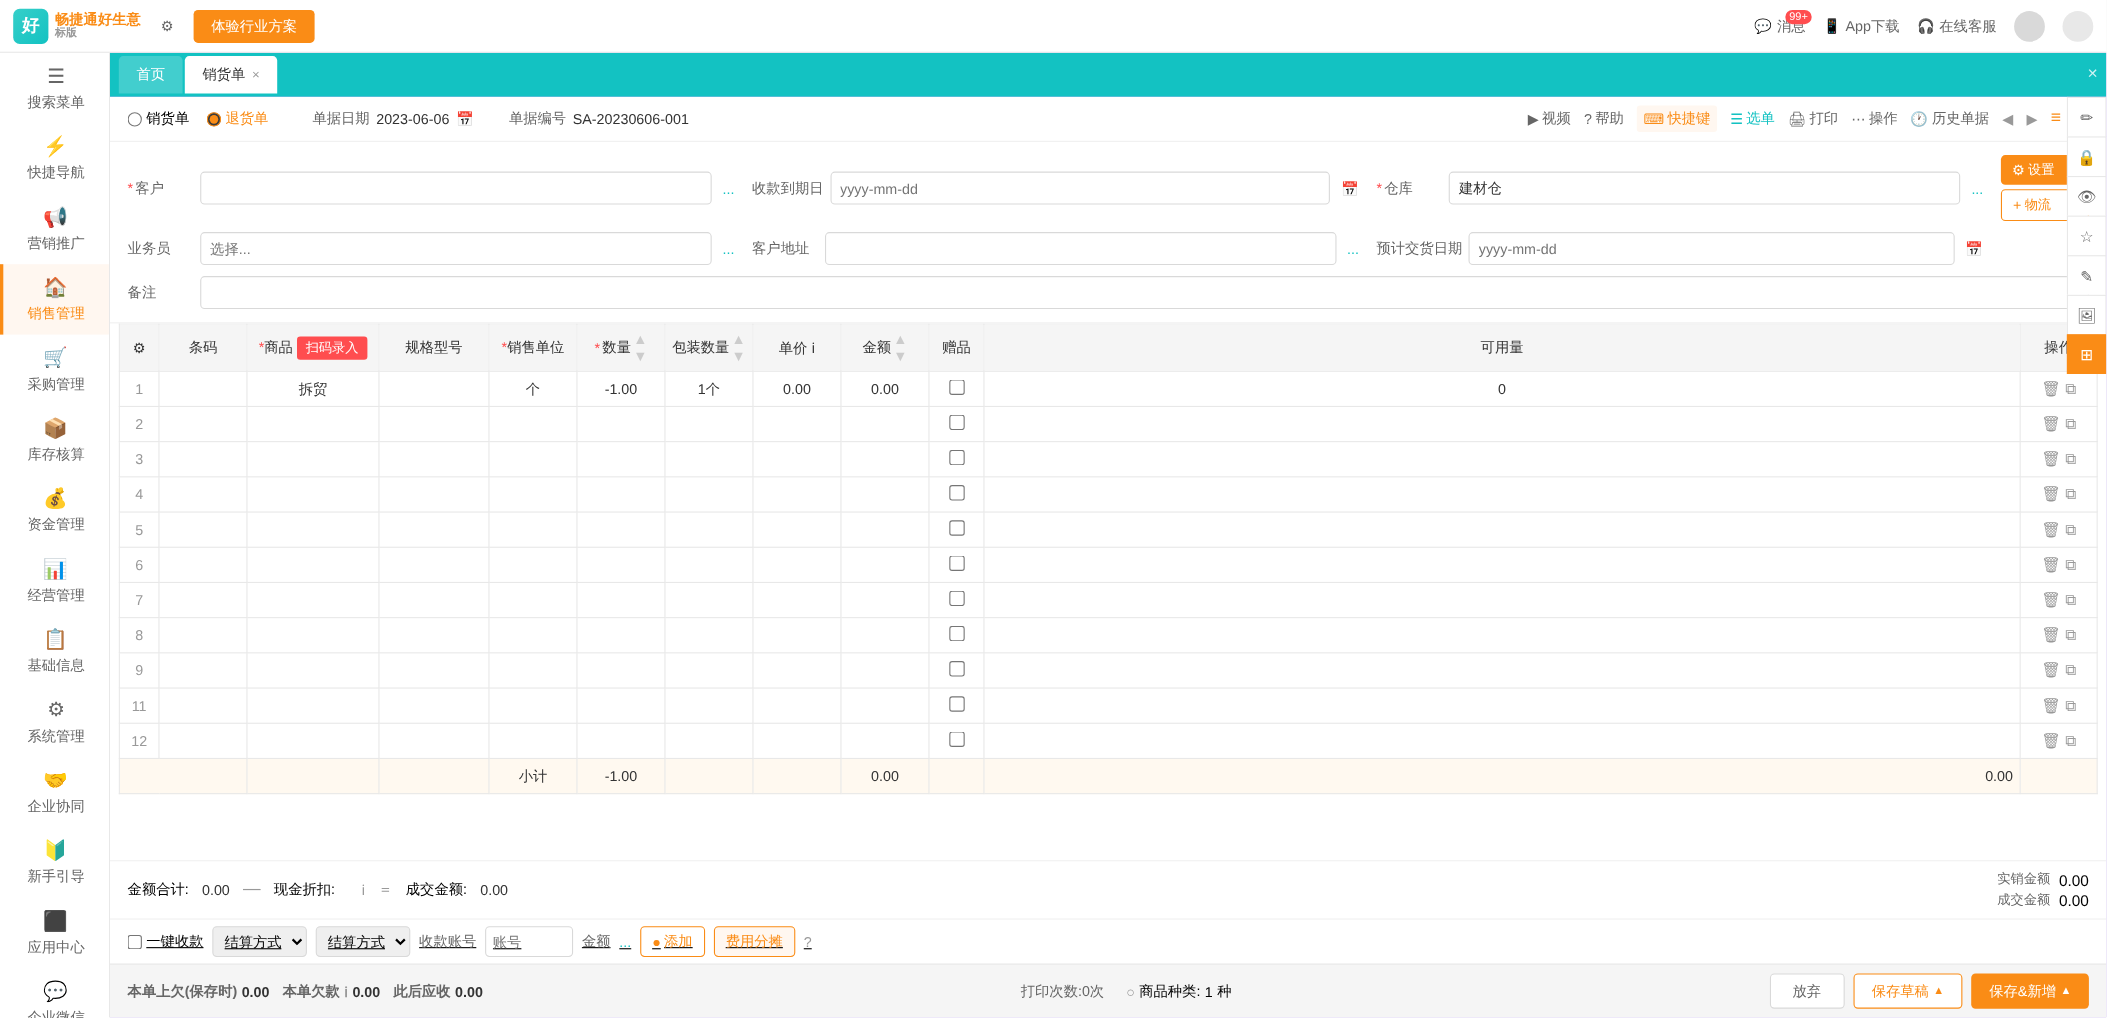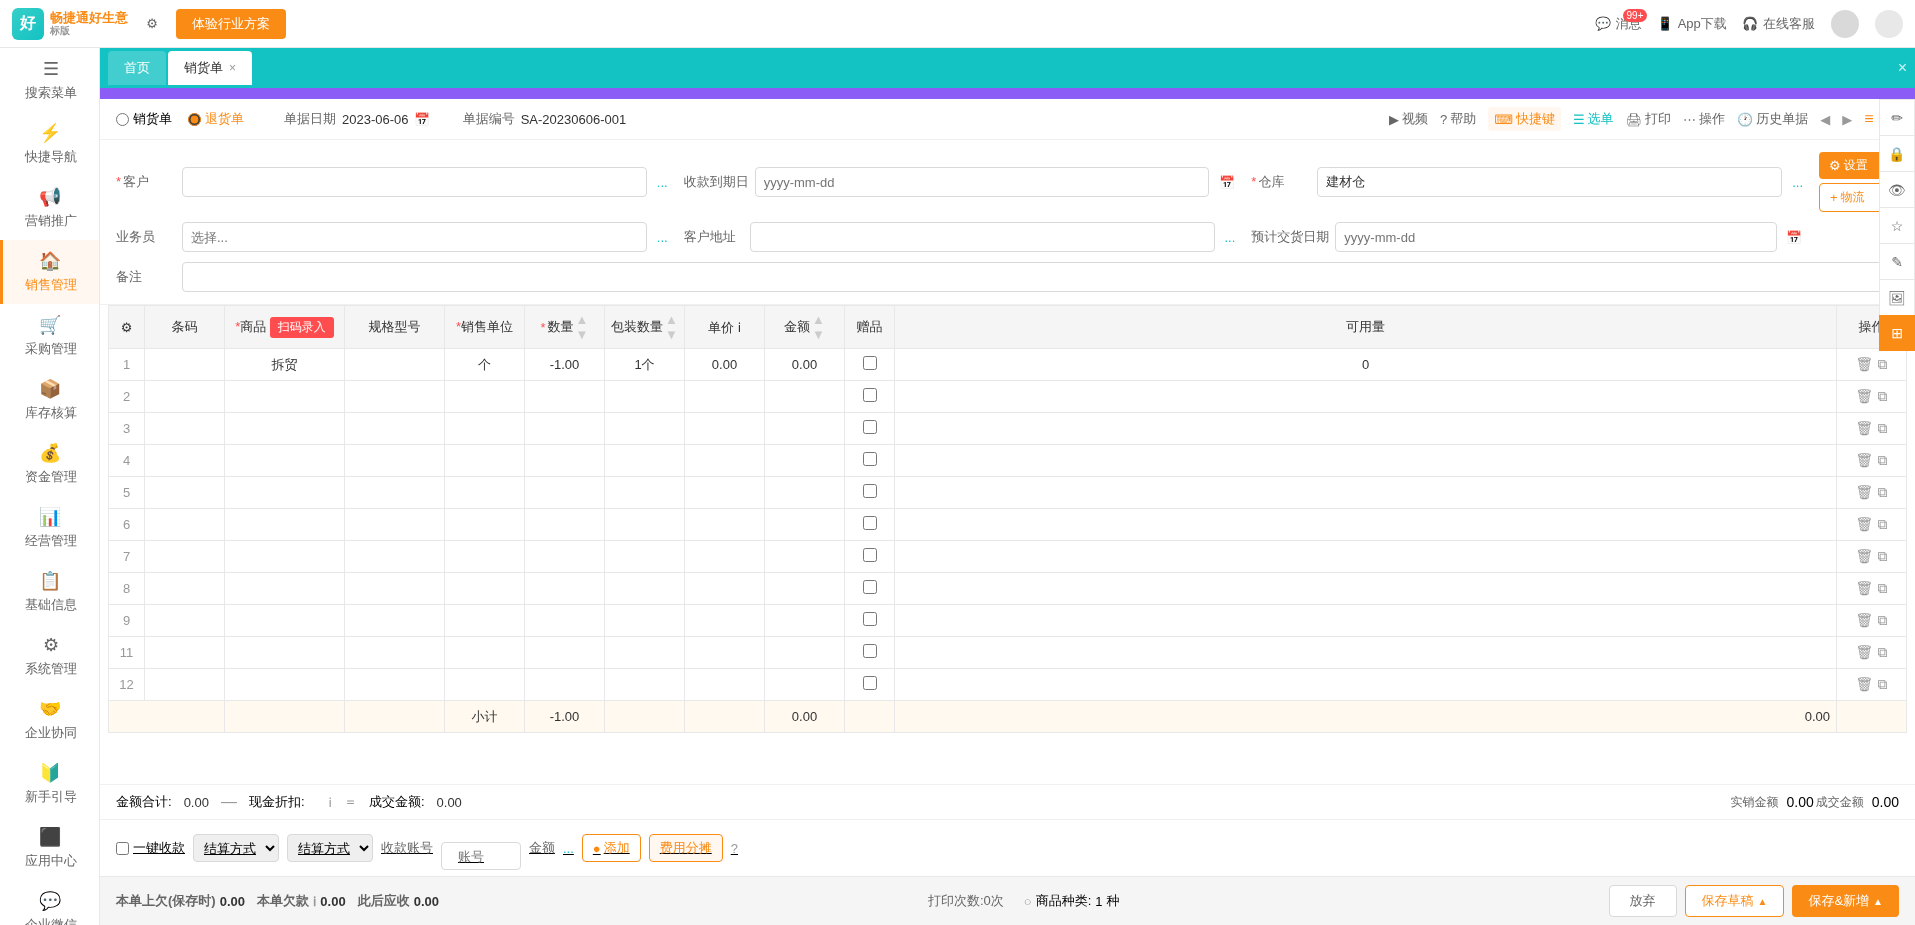--- a/index.html
+++ b/index.html
@@ -22,21 +22,21 @@
     
     .main-layout { display: flex; flex: 1; overflow: hidden; }
 
     
     .sidebar { width: 100px; background: #fff; border-right: 1px solid #e8e8e8; display: flex; flex-direction: column; overflow-y: auto; }
     .sidebar-item { display: flex; flex-direction: column; align-items: center; padding: 10px 4px; cursor: pointer; color: #666; gap: 4px; font-size: 12px; border-left: 3px solid transparent; }
     .sidebar-item.active { background: #fff7f0; color: #fa8c16; border-left: 3px solid #fa8c16; }
     .sidebar-item .icon { font-size: 18px; }
 
     
-    .content-area { flex: 1; display: flex; flex-direction: column; overflow: hidden; background: #8b5cf6; gap: 11px; }
+    .content-area { flex: 1; display: flex; flex-direction: column; overflow: hidden; background: #8b5cf6; }
 
     
     .tab-bar { background: #13c2c2; display: flex; align-items: center; padding: 0 8px; height: 40px; gap: 2px; }
     .tab-item { background: #fff; color: #333; padding: 6px 16px; border-radius: 4px 4px 0 0; cursor: pointer; display: flex; align-items: center; gap: 6px; font-size: 13px; height: 34px; }
     .tab-item.home { background: rgba(255,255,255,0.2); color: white; }
     .tab-item.active { background: #fff; color: #333; }
     .tab-close { color: #999; font-size: 12px; cursor: pointer; }
     .tab-close-right { margin-left: auto; color: rgba(255,255,255,0.8); cursor: pointer; font-size: 16px; }
 
     
@@ -74,21 +74,21 @@
     .th-sort { display: flex; align-items: center; justify-content: center; gap: 2px; }
     .sort-arrows { display: flex; flex-direction: column; font-size: 8px; color: #ccc; cursor: pointer; }
 
     
     .footer-totals { padding: 8px 16px; background: #fff; border-top: 1px solid #f0f0f0; display: flex; align-items: center; gap: 12px; }
 
     
     .payment-bar { padding: 6px 16px; background: #fff; border-top: 1px solid #f0f0f0; display: flex; align-items: center; gap: 8px; text-decoration: underline; }
     .payment-checkbox { display: flex; align-items: center; gap: 4px; }
     .payment-select { border: 1px solid #d9d9d9; border-radius: 4px; padding: 3px 6px; height: 28px; }
-    .payment-input { border: 1px solid #d9d9d9; border-radius: 4px; padding: 3px 16px; height: 28px; width: 80px; margin-top: 16px; }
+    .payment-input { border: 1px solid #d9d9d9; border-radius: 4px; padding: 3px 6px; height: 28px; width: 80px; }
     .add-btn { background: white; border: 1px solid #fa8c16; color: #fa8c16; padding: 3px 10px; border-radius: 4px; cursor: pointer; display: flex; align-items: center; gap: 3px; height: 28px; }
     .expense-btn { background: white; border: 1px solid #fa8c16; color: #fa8c16; padding: 3px 10px; border-radius: 4px; cursor: pointer; height: 28px; }
 
     
     .bottom-bar { padding: 8px 16px; background: #f5f5f5; border-top: 1px solid #e8e8e8; display: flex; align-items: center; gap: 12px; }
     .bottom-bar .info-item { display: flex; align-items: center; gap: 4px; color: #666; font-size: 12px; font-weight: bold; }
     .bottom-bar .info-item .value { color: #333; }
     .print-info { margin-left: auto; display: flex; align-items: center; gap: 4px; color: #666; font-size: 12px; }
     .bottom-btns { display: flex; gap: 8px; }
     .discard-btn { background: white; border: 1px solid #d9d9d9; color: #666; padding: 6px 20px; border-radius: 4px; cursor: pointer; }
@@ -600,21 +600,21 @@
       <div class="footer-totals">
         <span>金额合计:</span>
         <span style="color:#333;font-weight:500;">0.00</span>
         <span style="color:#999;font-size:16px;">—</span>
         <span>现金折扣:</span>
         <span></span>
         <span style="color:#999;cursor:pointer;">ℹ</span>
         <span style="color:#999;">＝</span>
         <span>成交金额:</span>
         <span style="color:#333;font-weight:500;">0.00</span>
-        <div style="margin-left:auto;display:flex;align-items:flex-end;gap:2px;">
+        <div style="margin-left:auto;display:flex;flex-direction:column;align-items:flex-end;gap:2px;">
           <div style="display:flex;gap:8px;align-items:center;">
             <span style="color:#666;font-size:12px;">实销金额</span>
             <span style="font-size:14px;font-weight:500;">0.00</span>
           </div>
           <div style="display:flex;gap:8px;align-items:center;">
             <span style="color:#666;font-size:12px;">成交金额</span>
             <span style="font-size:14px;font-weight:500;">0.00</span>
           </div>
         </div>
       </div>

